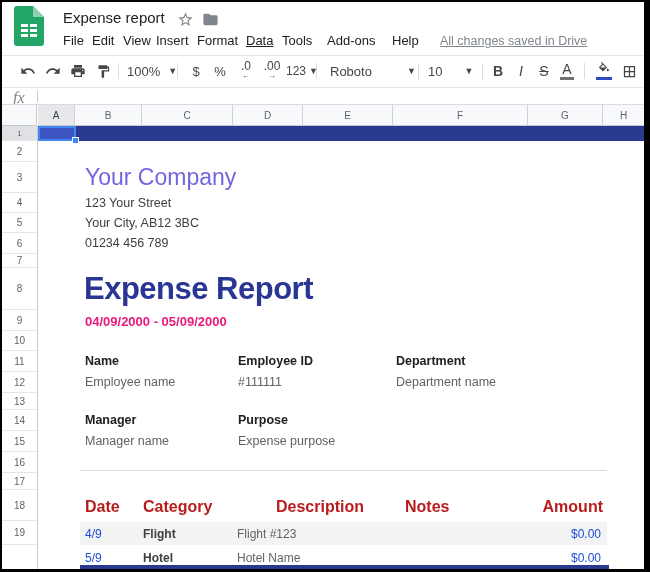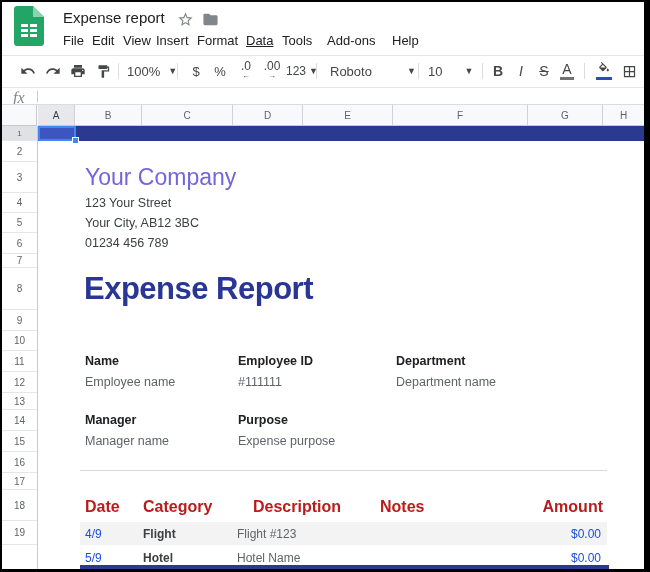--- a/index.html
+++ b/index.html
@@ -71,20 +71,21 @@
 
   <span class="menu-item" style="left:63px;">File</span>
   <span class="menu-item" style="left:92px;">Edit</span>
   <span class="menu-item" style="left:123px;">View</span>
   <span class="menu-item" style="left:156px;">Insert</span>
   <span class="menu-item" style="left:197px;">Format</span>
   <span class="menu-item" style="left:246px;text-decoration:underline;">Data</span>
   <span class="menu-item" style="left:282px;">Tools</span>
   <span class="menu-item" style="left:327px;">Add-ons</span>
   <span class="menu-item" style="left:392px;">Help</span>
+  <a class="save-status">All changes saved in Drive</a>
 
   <div class="hairline" style="top:55px;"></div>
 
   <div class="tb-icon" style="left:19px; width:18px;">
     <svg width="16" height="16" viewBox="0 0 24 24">
         <path fill="#444746" d="M12.5 8c-2.65 0-5.05.99-6.9 2.6L2 7v9h9l-3.62-3.62C8.77 11.22 10.54 10.5 12.5 10.5c3.54 0 6.55 2.31 7.6 5.5l2.37-.78C21.08 11.03 17.15 8 12.5 8z"></path>
       </svg>
   </div>
   <div class="tb-icon" style="left:44px; width:18px;">
     <svg width="16" height="16" viewBox="0 0 24 24" style="transform:scaleX(-1);">
@@ -214,38 +215,39 @@
   <div class="abs" style="left:38px; top:126px; width:606px; height:15px; background:#293a90;"></div>
   <div class="abs" style="left:38px; top:126px; width:38px; height:15px; background:#3d55c0; border:2px solid #4285f4;"></div>
   <div class="abs" style="left:72px; top:137px; width:7px; height:7px; background:#4285f4; border:1px solid #fff; z-index:5;"></div>
 
   <div class="cell-txt" style="left:85px; top:164px; font-size:23px; color:#7166e0;">Your Company</div>
   <div class="cell-txt" style="left:85px; top:196px; font-size:12.5px; color:#3c4043;">123 Your Street</div>
   <div class="cell-txt" style="left:85px; top:216px; font-size:12.5px; color:#3c4043;">Your City, AB12 3BC</div>
   <div class="cell-txt" style="left:85px; top:236px; font-size:12.5px; color:#3c4043;">01234 456 789</div>
 
   <div class="cell-txt" style="left:84px; top:271px; font-size:31px; font-weight:bold; color:#2a3693; letter-spacing:-0.5px;">Expense Report</div>
+  <div class="cell-txt" style="left:85px; top:314px; font-size:13px; font-weight:bold; color:#e8197d;">04/09/2000 - 05/09/2000</div>
 
   <div class="cell-txt lbl" style="left:85px;  top:354px;">Name</div>
   <div class="cell-txt lbl" style="left:238px; top:354px;">Employee ID</div>
   <div class="cell-txt lbl" style="left:396px; top:354px;">Department</div>
   <div class="cell-txt val" style="left:85px;  top:375px;">Employee name</div>
   <div class="cell-txt val" style="left:238px; top:375px;">#111111</div>
   <div class="cell-txt val" style="left:396px; top:375px;">Department name</div>
   <div class="cell-txt lbl" style="left:85px;  top:413px;">Manager</div>
   <div class="cell-txt lbl" style="left:238px; top:413px;">Purpose</div>
   <div class="cell-txt val" style="left:85px;  top:434px;">Manager name</div>
   <div class="cell-txt val" style="left:238px; top:434px;">Expense purpose</div>
 
   <div class="abs" style="left:80px; top:470px; width:527px; height:1px; background:#d9d9d9;"></div>
 
   <div class="cell-txt tbl-head" style="left:85px;  top:498px;">Date</div>
   <div class="cell-txt tbl-head" style="left:143px; top:498px;">Category</div>
-  <div class="cell-txt tbl-head" style="left:225px; top:498px;padding-left:28px;">Description</div>
-  <div class="cell-txt tbl-head" style="left:380px; top:498px;">Notes</div>
+  <div class="cell-txt tbl-head" style="left:248px; top:498px;padding-left:28px;">Description</div>
+  <div class="cell-txt tbl-head" style="left:405px; top:498px;">Notes</div>
   <div class="cell-txt tbl-head" style="right:47px; top:498px;">Amount</div>
 
   <div class="abs" style="left:80px; top:522px; width:527px; height:23px; background:#f3f3f3;"></div>
   <div class="cell-txt tbl-cell" style="left:85px;  top:527px;">4/9</div>
   <div class="cell-txt tbl-cell-b" style="left:143px; top:527px;">Flight</div>
   <div class="cell-txt tbl-cell" style="left:237px; top:527px; color:#5f6368;">Flight #123</div>
   <div class="cell-txt tbl-cell" style="left:396px; top:527px; color:#5f6368;"></div>
   <div class="cell-txt tbl-cell" style="right:49px; top:527px;">$0.00</div>
 
   <div class="cell-txt tbl-cell" style="left:85px;  top:551px;">5/9</div>

